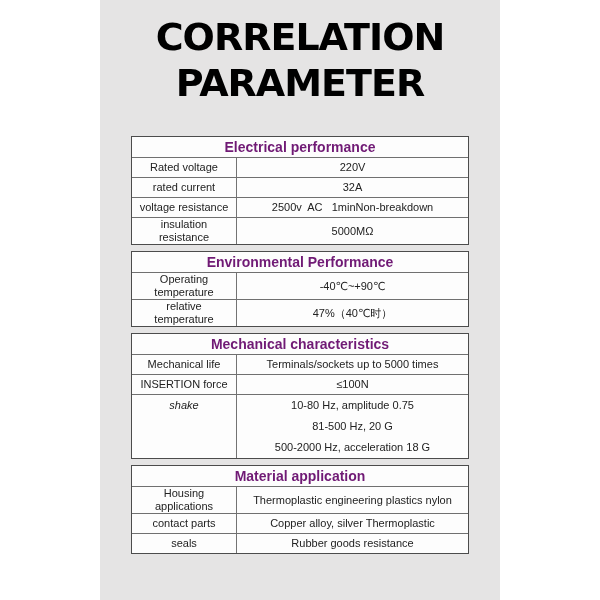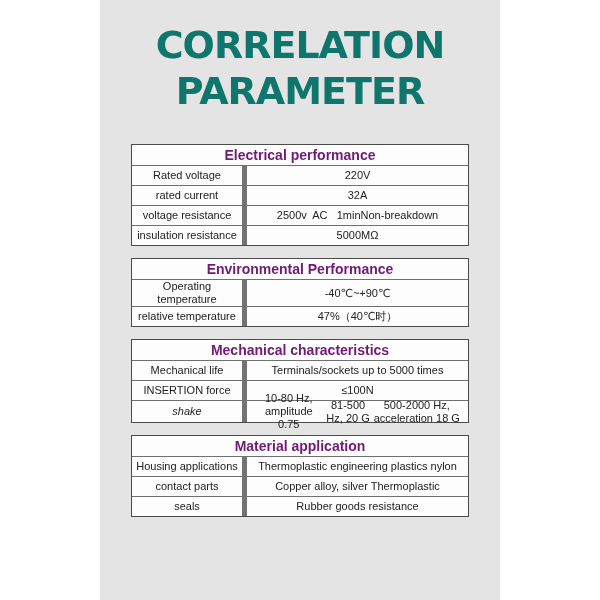--- a/index.html
+++ b/index.html
@@ -16,39 +16,39 @@
     background: #ffffff;
     overflow: hidden;
   }
   .panel {
     position: absolute;
     left: 100px; top: 0;
     width: 400px; height: 600px;
     background: #e5e4e4;
   }
   .title {
-    margin: 8px;
+    margin: 0;
     padding-top: 14px;
     text-align: center;
     font-family: "DejaVu Sans", sans-serif;
     font-weight: bold;
     font-size: 38px;
     line-height: 46px;
     letter-spacing: -1px;
-    color: #0f766e;
+    color: #000000;
   }
   .title span { display: block; }
   .tables {
     width: 338px;
     margin: 0 auto;
   }
   .spec-table {
     background: #fdfdfd;
     border: 1.5px solid #4c4c4c;
-    margin-top: 12px;
+    margin-top: 6px;
   }
   .spec-table.first { margin-top: 30px; }
   .t-header {
     height: 20px;
     display: flex;
     align-items: center;
     justify-content: center;
     font-size: 14px;
     font-weight: bold;
     color: #701a75;
@@ -63,41 +63,42 @@
     display: flex;
     align-items: center;
     justify-content: center;
     font-size: 11px;
     line-height: 13px;
     color: #222222;
     text-align: center;
   }
   .cell.label {
     flex: none;
-    width: 115px;
-    border-right: 5px solid #737373;
+    width: 105px;
+    border-right: 1px solid #737373;
     padding: 0 4px;
   }
   .cell.value {
     flex: 1;
     padding: 0 6px;
     white-space: pre-wrap;
     text-align: center;
   }
   .t-row.multi .cell.label {
     align-items: flex-start;
   }
   .t-row.multi .cell.label .label-inner {
     height: 21px;
     display: flex;
     align-items: center;
     font-style: italic;
   }
   .value-lines {
     display: flex;
+    flex-direction: column;
     width: 100%;
   }
   .value-line {
     height: 21px;
     display: flex;
     align-items: center;
     justify-content: center;
   }
 </style>
 </head>

